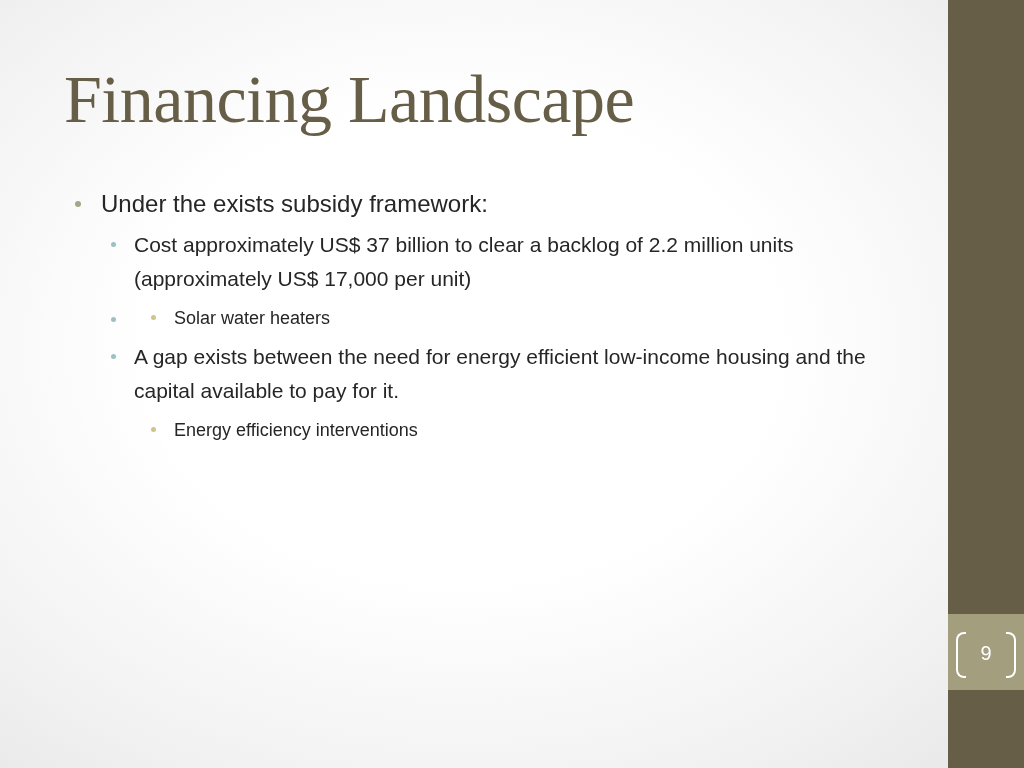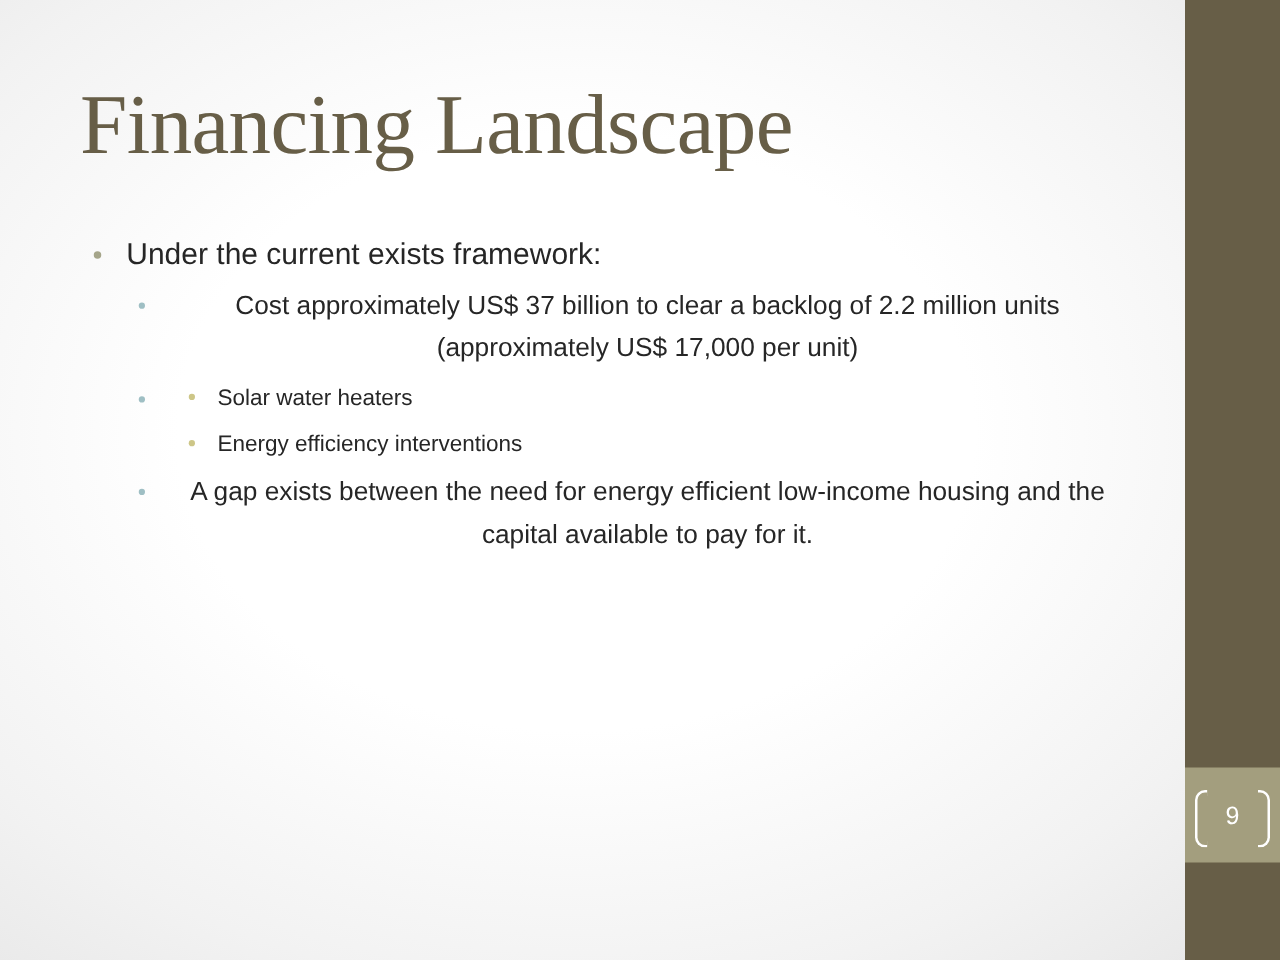--- a/index.html
+++ b/index.html
@@ -34,21 +34,21 @@
     .content {
       position: absolute; left: 72px; top: 186px; width: 830px;
       color: #262626;
     }
     .item { position: relative; }
     .bullet {
       position: absolute; display: inline-block; border-radius: 50%;
     }
     .l1 { padding-left: 29px; font-size: 24px; line-height: 36px; margin-bottom: 6px; }
     .l1 .bullet { left: 3px; top: 15px; width: 6px; height: 6px; background: #a5a58a; }
-    .l2 { padding-left: 62px; font-size: 21px; line-height: 34px; margin-bottom: 7px; text-align: center; }
+    .l2 { padding-left: 62px; font-size: 21px; line-height: 34px; margin-bottom: 7px; }
     .l2 .bullet { left: 39px; top: 14px; width: 5px; height: 5px; background: #9fbfc4; }
     .l3 { padding-left: 102px; font-size: 18px; line-height: 30px; margin-bottom: 7px; }
     .l3 .bullet { left: 79px; top: 12px; width: 5px; height: 5px; background: #cdc687; }
     .text { font-family: "DejaVu Sans", sans-serif; letter-spacing: -0.3px; }
     .l1 .text { font-family: "Liberation Sans", sans-serif; letter-spacing: 0; }
     .l2 .text { font-family: "Liberation Sans", sans-serif; letter-spacing: 0; }
     .l3 .text { font-family: "Liberation Sans", sans-serif; letter-spacing: 0; }
   </style>
 </head>
 <body>
@@ -57,34 +57,34 @@
 <div class="slide-num-band"></div>
 <div class="slide-num-bracket bracket-left"></div>
 <div class="slide-num-bracket bracket-right"></div>
 <div class="slide-num">9</div>
 
 <div class="title">Financing Landscape</div>
 
 <div class="content">
   <div class="item l1">
     <span class="bullet"></span>
-    <span class="text">Under the current exists framework:</span>
+    <span class="text">Under the exists subsidy framework:</span>
   </div>
   <div class="item l2">
     <span class="bullet"></span>
     <span class="text">Cost approximately US$ 37 billion to clear a backlog of 2.2 million units (approximately US$ 17,000 per unit)</span>
   </div>
   <div class="item l2">
     <span class="bullet"></span>
   </div>
   <div class="item l3">
     <span class="bullet"></span>
     <span class="text">Solar water heaters</span>
   </div>
+  <div class="item l2">
+    <span class="bullet"></span>
+    <span class="text">A gap exists between the need for energy efficient low-income housing and the capital available to pay for it.</span>
+  </div>
   <div class="item l3">
     <span class="bullet"></span>
     <span class="text">Energy efficiency interventions</span>
   </div>
-  <div class="item l2">
-    <span class="bullet"></span>
-    <span class="text">A gap exists between the need for energy efficient low-income housing and the capital available to pay for it.</span>
-  </div>
 </div>
 
 </body></html>

